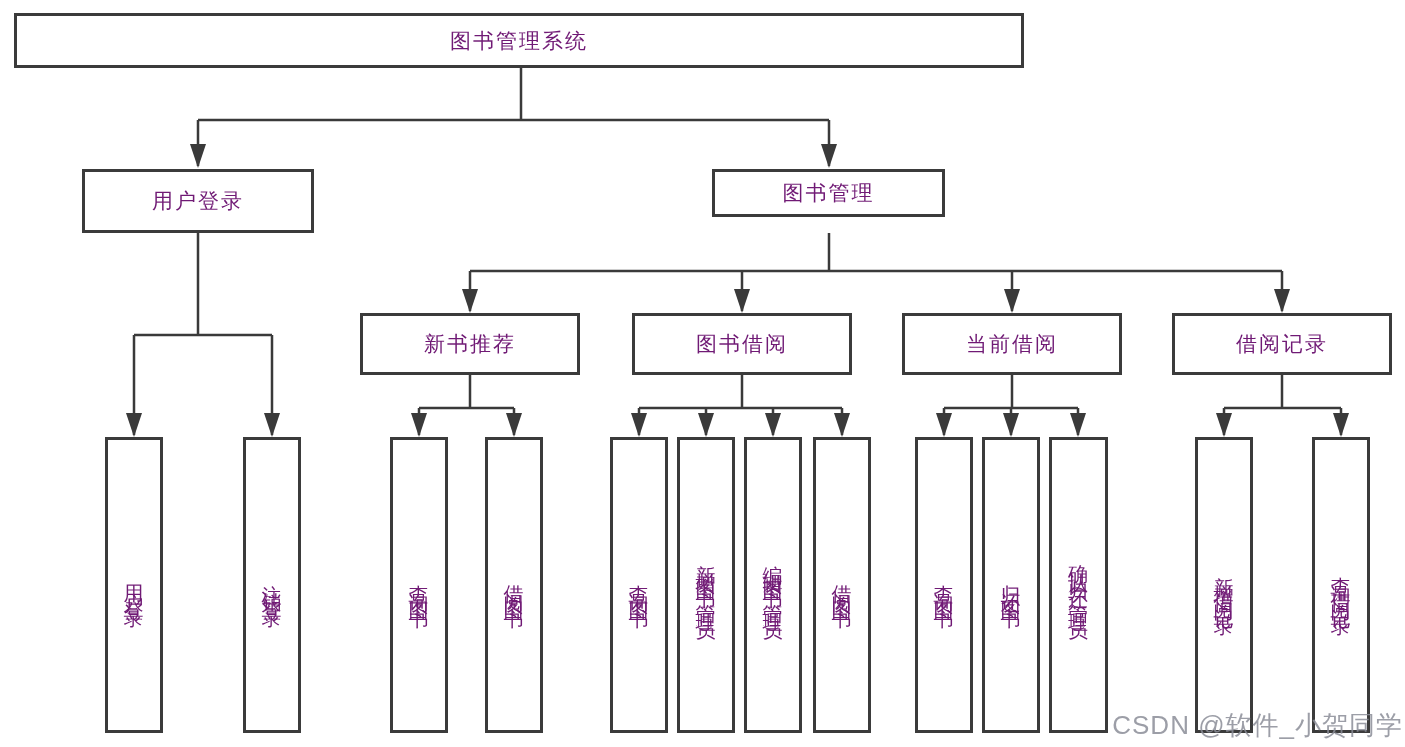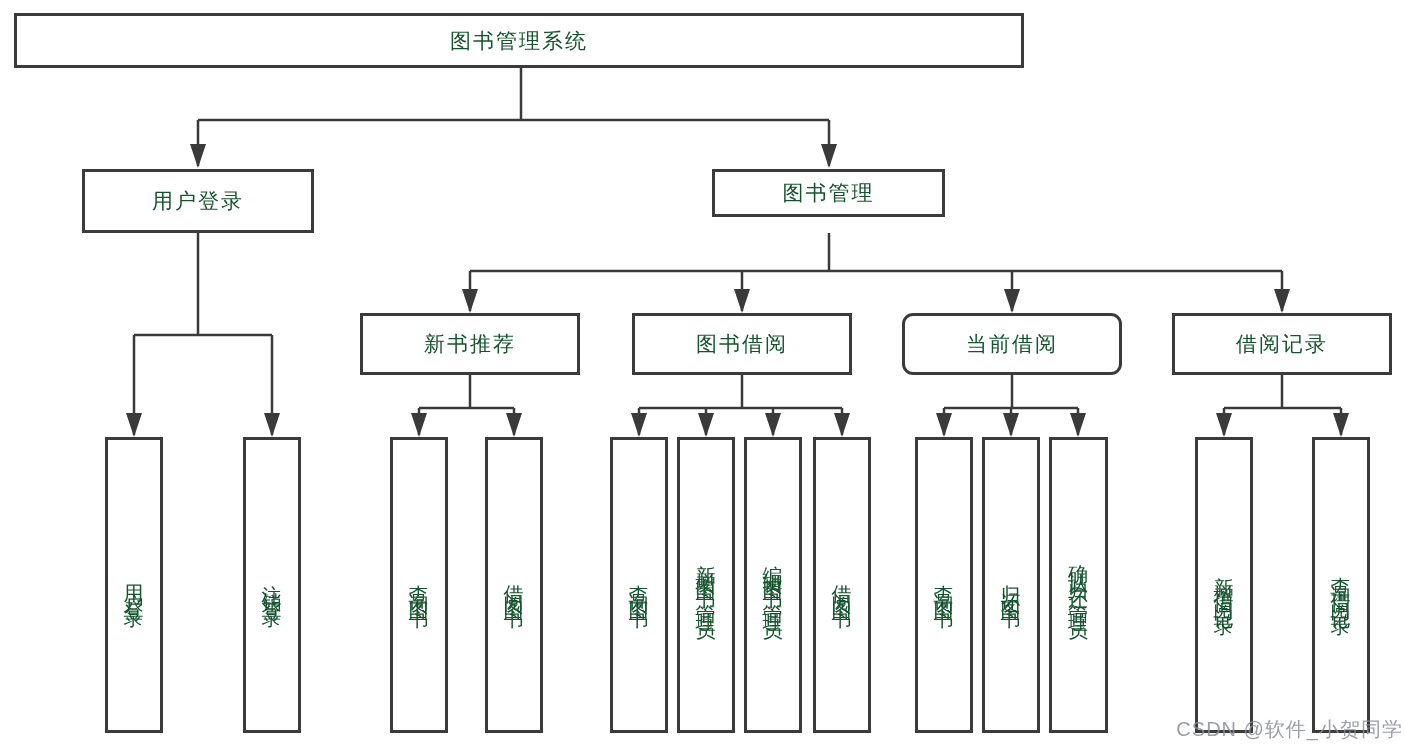--- a/index.html
+++ b/index.html
@@ -12,38 +12,38 @@
   }
   #connectors{position:absolute;left:0;top:0;width:1405px;height:747px;}
   .box{
     position:absolute;
     box-sizing:border-box;
     border:3px solid #3b3b3b;
     background:#ffffff;
     display:flex;
     align-items:center;
     justify-content:center;
-    color:#14532d;
+    color:#701a75;
     font-size:21px;
     letter-spacing:2px;
     text-align:center;
     line-height:1.2;
   }
   .vbox{
     writing-mode:vertical-rl;
     text-orientation:mixed;
     font-size:20px;
     letter-spacing:8px;
     line-height:1.1;
   }
   .watermark{
     position:absolute;
     right:2px;
     bottom:4px;
-    font-size:20px;
+    font-size:26px;
     color:rgba(139,141,152,0.85);
     letter-spacing:1px;
     z-index:5;
     white-space:nowrap;
     margin-left:40px;
   }
 </style>
 </head>
 <body>
 
@@ -80,21 +80,21 @@
     </g>
   </svg>
 
   <div class="box" style="left:14px;top:13px;width:1010px;height:55px;">图书管理系统</div>
 
   <div class="box" style="left:82px;top:169px;width:232px;height:64px;">用户登录</div>
   <div class="box" style="left:712px;top:169px;width:233px;height:48px;">图书管理</div>
 
   <div class="box" style="left:360px;top:313px;width:220px;height:62px;">新书推荐</div>
   <div class="box" style="left:632px;top:313px;width:220px;height:62px;">图书借阅</div>
-  <div class="box" style="left:902px;top:313px;width:220px;height:62px;border-radius:11px;">当前借阅</div>
+  <div class="box" style="left:902px;top:313px;width:220px;height:62px;">当前借阅</div>
   <div class="box" style="left:1172px;top:313px;width:220px;height:62px;">借阅记录</div>
 
   <div class="box vbox" style="left:105px;top:437px;width:58px;height:296px;">用户登录</div>
   <div class="box vbox" style="left:243px;top:437px;width:58px;height:296px;">注销登录</div>
 
   <div class="box vbox" style="left:390px;top:437px;width:58px;height:296px;">查询图书</div>
   <div class="box vbox" style="left:485px;top:437px;width:58px;height:296px;">借阅图书</div>
 
   <div class="box vbox" style="left:610px;top:437px;width:58px;height:296px;">查询图书</div>
   <div class="box vbox" style="left:677px;top:437px;width:58px;height:296px;">新增图书（管理员）</div>

